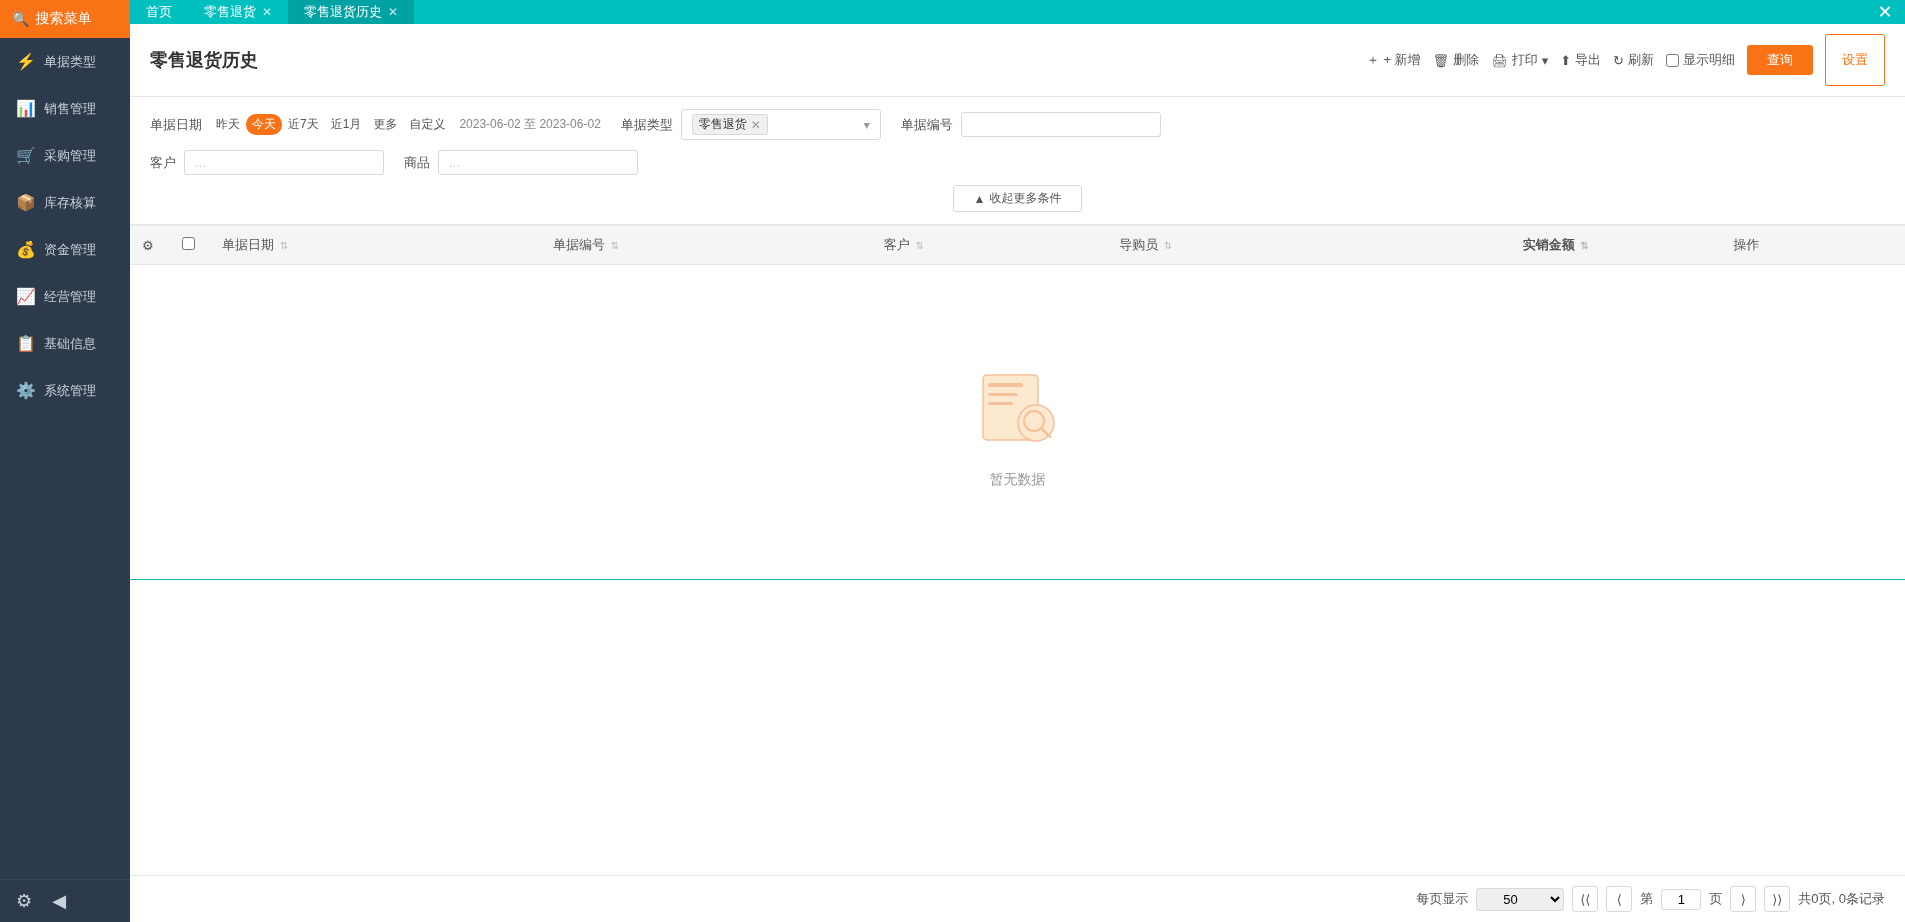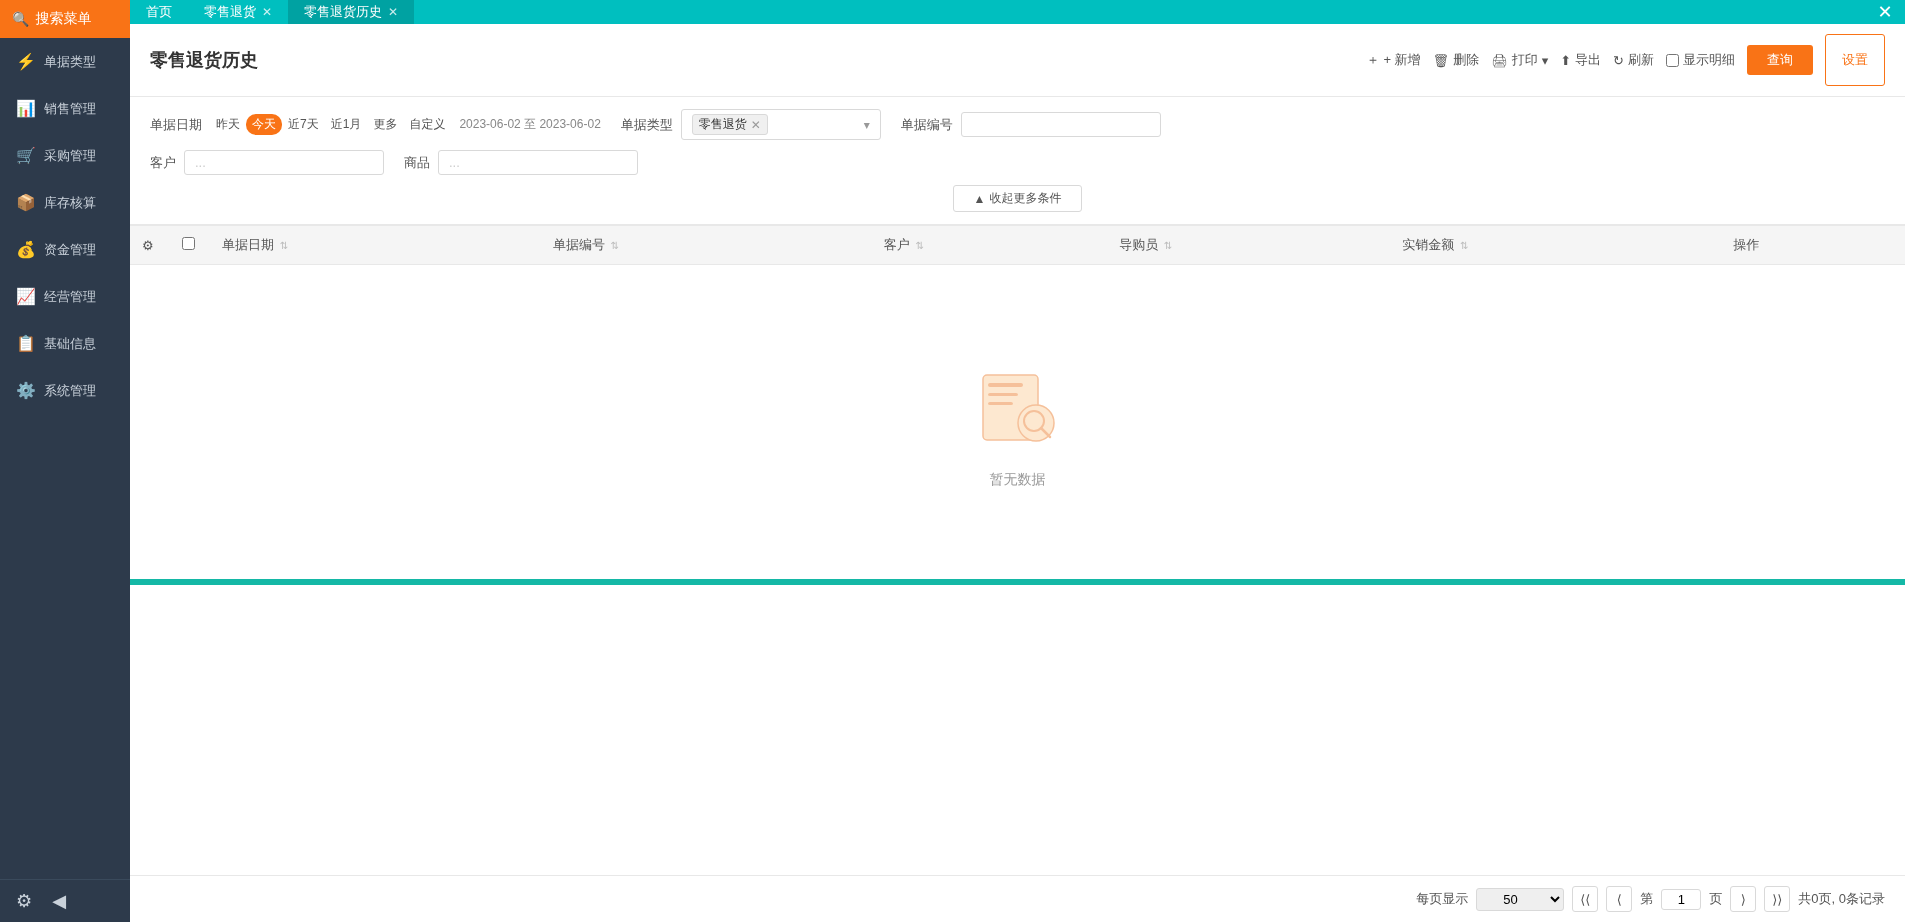--- a/index.html
+++ b/index.html
@@ -276,21 +276,21 @@
       color: #555;
       font-weight: normal;
       border-bottom: 1px solid #e8e8e8;
       white-space: nowrap;
     }
     .data-table th.sortable {
       cursor: pointer;
     }
     .data-table td {
       padding: 10px 12px;
-      border-bottom: 6px solid #14b8a6;
+      border-bottom: 1px solid #14b8a6;
       color: #333;
     }
     .th-gear { width: 40px; text-align: center; }
     .th-check { width: 40px; text-align: center; }
     .sort-arrows { color: #bbb; font-size: 10px; margin-left: 2px; }
 
     
     .empty-state {
       display: flex;
       flex-direction: column;
@@ -526,21 +526,21 @@
             <span class="sort-arrows">⇅</span>
           </th>
           <th class="sortable">
             <span>客户</span>
             <span class="sort-arrows">⇅</span>
           </th>
           <th class="sortable">
             <span>导购员</span>
             <span class="sort-arrows">⇅</span>
           </th>
-          <th class="sortable" style="text-align: left;">
+          <th class="sortable" style="text-align: center; font-weight: bold;">
             <span>实销金额</span>
             <span class="sort-arrows">⇅</span>
           </th>
           <th>操作</th>
         </tr>
       </thead>
       <tbody>
         <tr>
           <td colspan="8">
             <div class="empty-state">

